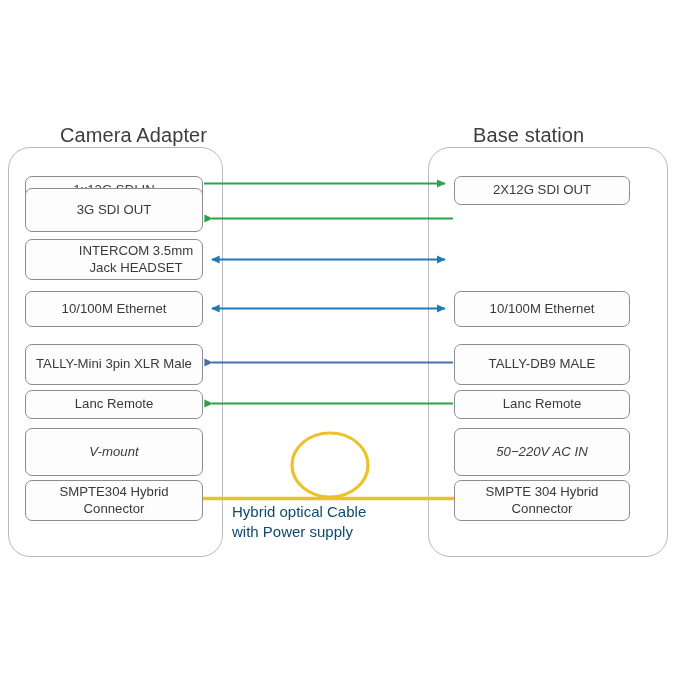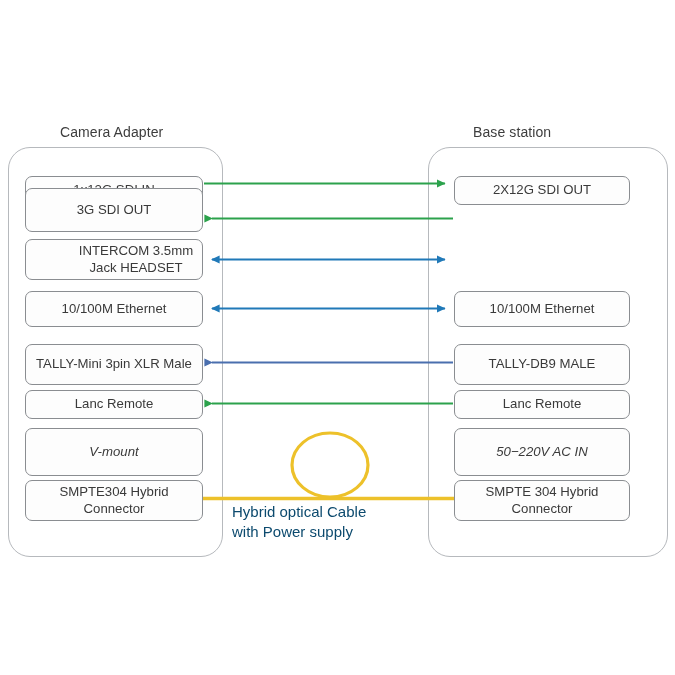--- a/index.html
+++ b/index.html
@@ -23,21 +23,21 @@
     position: absolute;
     inset: 0;
     width: 675px;
     height: 675px;
     pointer-events: none;
   }
 
   
   .heading {
     position: absolute;
-    font-size: 14px;
+    font-size: 20px;
     color: #3d3d3d;
     white-space: nowrap;
     letter-spacing: 0.1px;
   }
   #heading-left  { left: 60px;  top: 124px; }
   #heading-right { left: 473px; top: 124px; }
 
   
   .panel {
     position: absolute;

